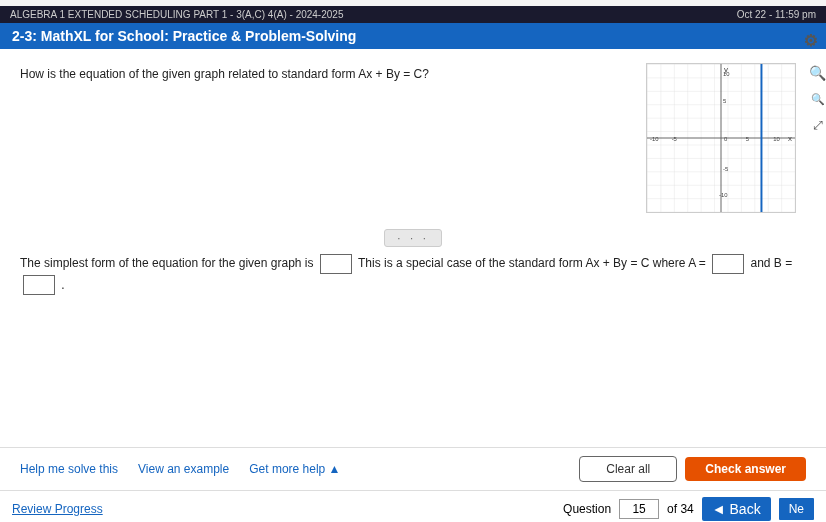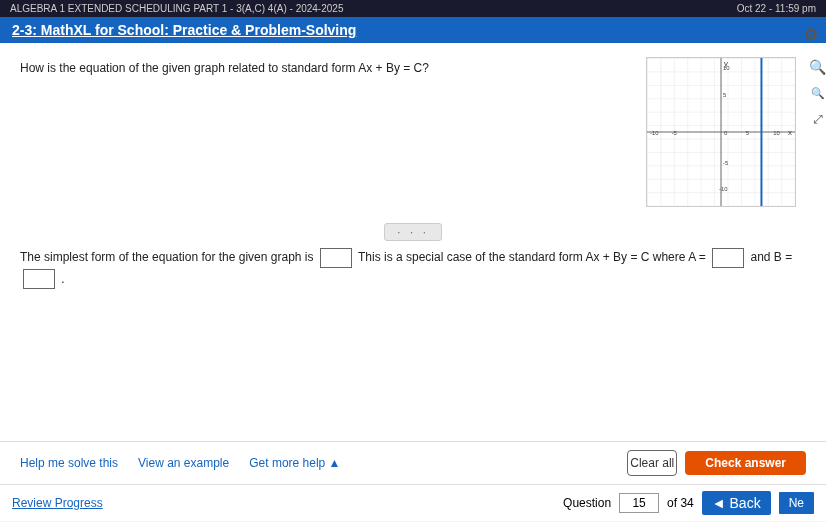--- a/index.html
+++ b/index.html
@@ -14,20 +14,21 @@
 
     
     .top-bar {
       background: #1a1a2e;
       color: #ccc;
       font-size: 10px;
       padding: 3px 10px;
       display: flex;
       justify-content: space-between;
       align-items: center;
+      margin-top: 6px;
     }
 
     
     .header {
       background: #1565c0;
       color: white;
       padding: 5px 12px;
       font-size: 14px;
       font-weight: bold;
       display: flex;
@@ -163,21 +164,21 @@
     .action-right {
       display: flex;
       gap: 8px;
       align-items: center;
     }
 
     .btn-clear {
       background: white;
       border: 1px solid #666;
       border-radius: 4px;
-      padding: 5px 2px;
+      padding: 5px 26px;
       font-size: 12px;
       cursor: pointer;
       color: #333;
     }
 
     .btn-check {
       background: #e65100;
       border: none;
       border-radius: 4px;
       padding: 5px 20px;
@@ -252,21 +253,21 @@
     }
   </style>
 </head>
 <body>
 
 <div class="top-bar">
   <span>ALGEBRA 1 EXTENDED SCHEDULING PART 1 - 3(A,C) 4(A) - 2024-2025</span>
   <span>Oct 22 - 11:59 pm</span>
 </div>
 
-<div class="header" style="position:relative;text-decoration:underline;">
+<div class="header" style="position:relative;">
   <span>2-3: MathXL for School: Practice &amp; Problem-Solving</span>
   <span class="settings-icon">⚙</span>
 </div>
 
 <div class="main-content">
 
   <div class="question-area">
 
     <div class="question-text">
       <span>How is the equation of the given graph related to standard form Ax + By = C?</span>

